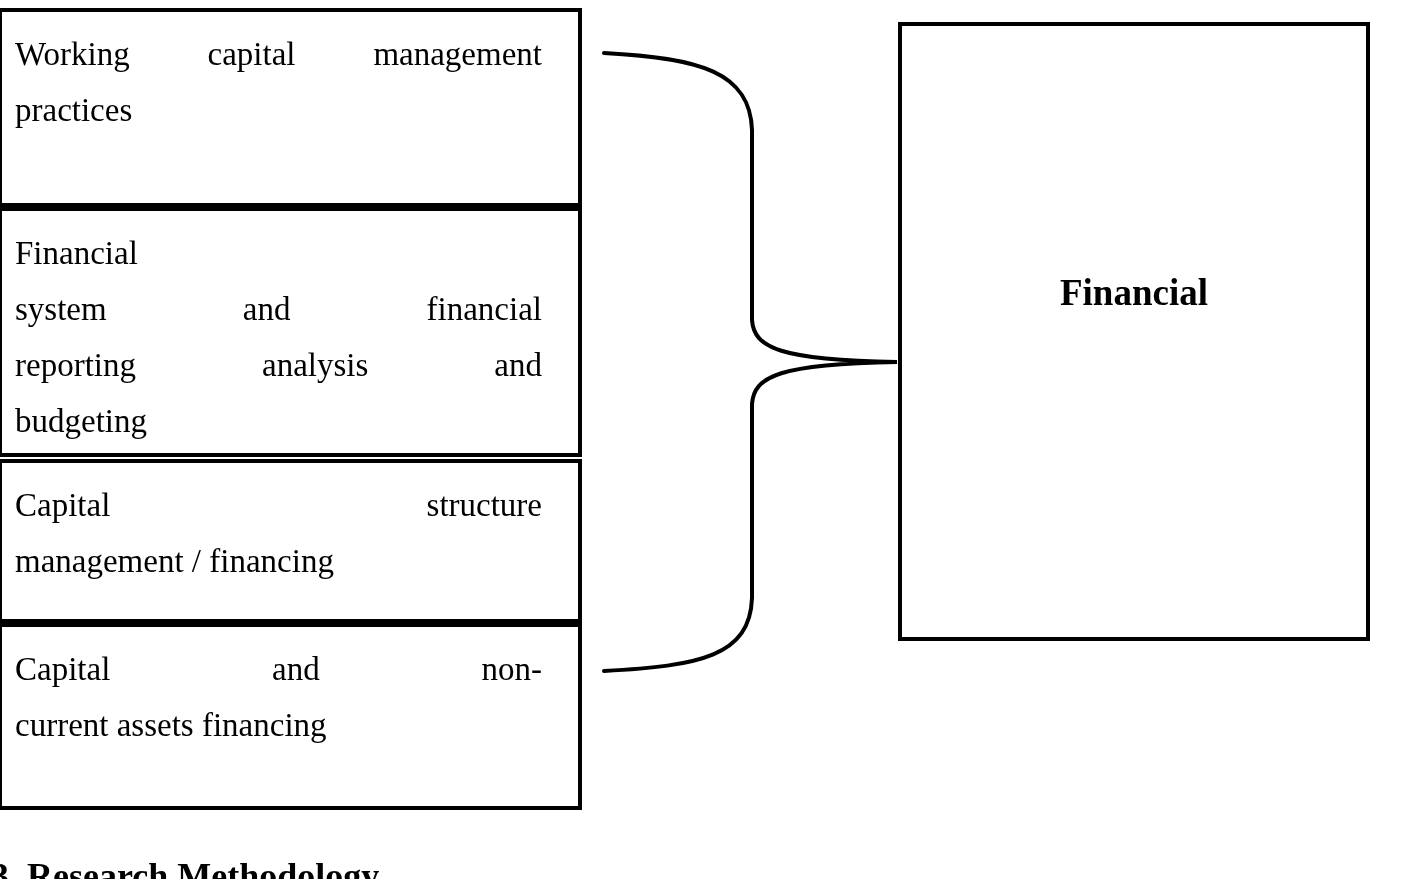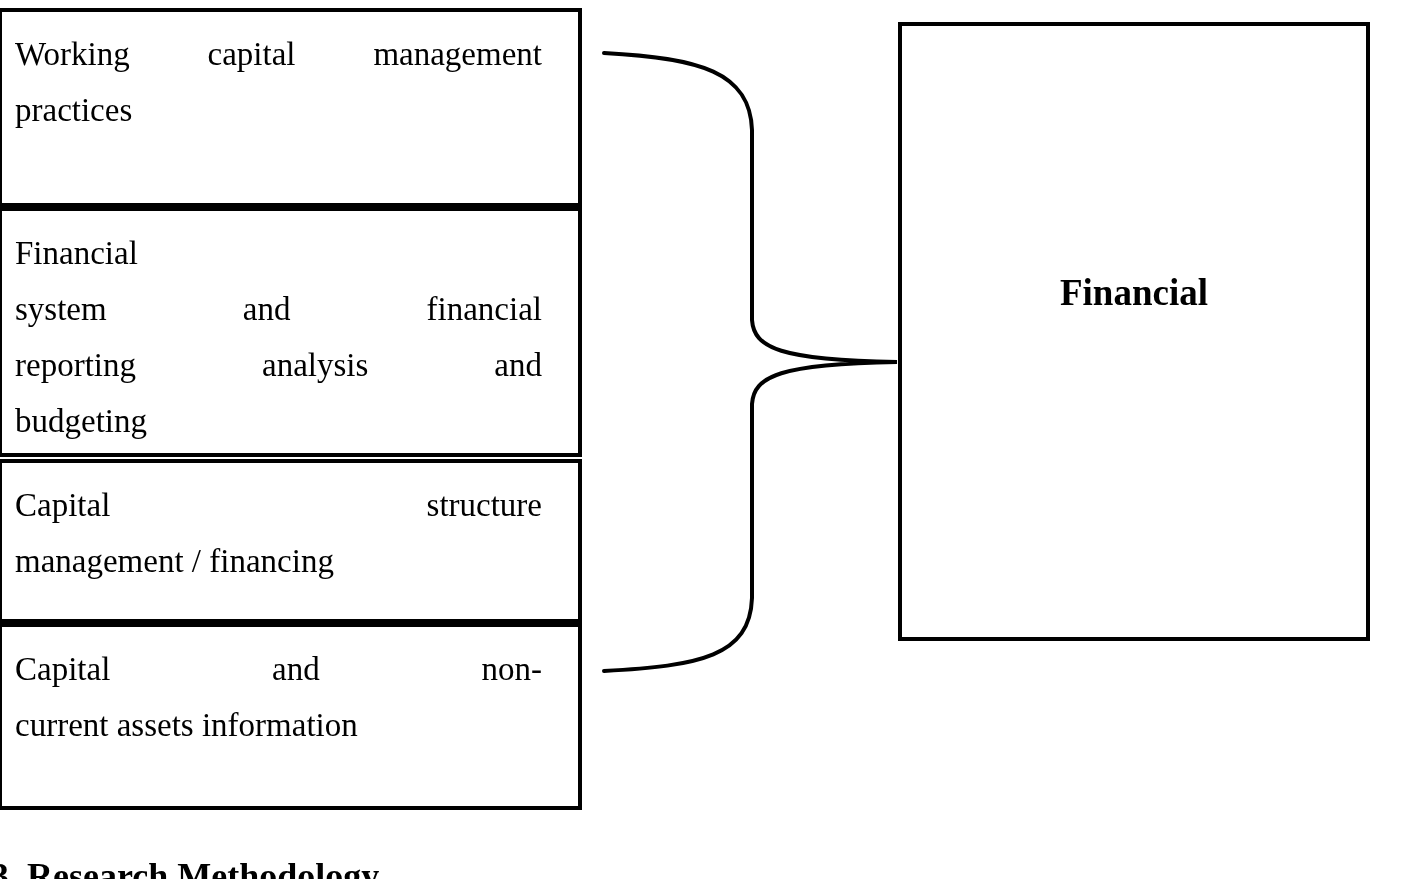--- a/index.html
+++ b/index.html
@@ -119,21 +119,21 @@
           <span>structure</span>
         </div>
         <div class="fline">management / financing</div>
       </div>
       <div class="factor-box">
         <div class="fline just">
           <span>Capital</span>
           <span>and</span>
           <span>non-</span>
         </div>
-        <div class="fline">current assets information</div>
+        <div class="fline">current assets financing</div>
       </div>
     </div>
 
   <svg class="brace-svg" viewBox="0 0 1407 879">
     <path d="M 604 53
              C 700 58, 750 72, 752 130
              L 752 320
              C 754 348, 780 360, 897 362
              C 780 364, 754 376, 752 404
              L 752 598

